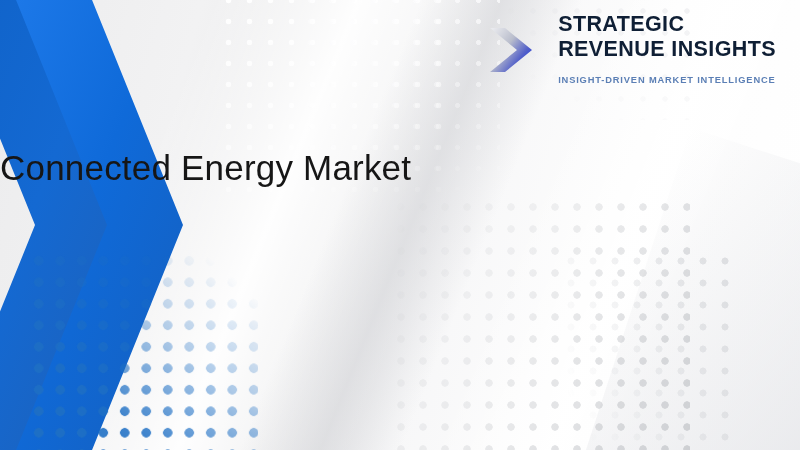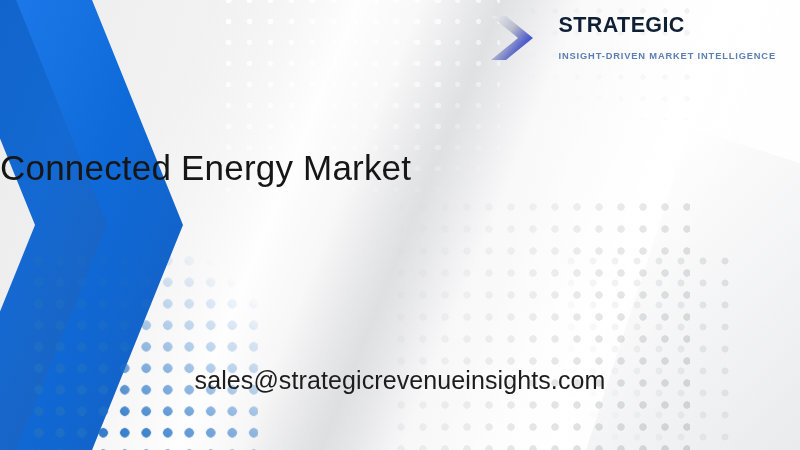--- a/index.html
+++ b/index.html
@@ -190,33 +190,33 @@
 
     <polygon points="-60,-10 35,-10 130,225 35,460 -60,460 35,225" fill="url(#gBlueBack)"></polygon>
 
     <polygon points="12,-10 88,-10 183,225 88,460 12,460 107,225" fill="url(#gBlueFront)"></polygon>
   </svg>
 
   <div class="dots dots-blue"></div>
 
   <div id="title">Connected Energy Market</div>
 
-  <div id="email">sales@strategicrevenueinsights.com</div>
 
   <div id="logo">
     <svg id="logo-mark" viewBox="0 0 46 48">
       <defs>
         <linearGradient id="gMark" x1="0" y1="0.1" x2="1" y2="0.9">
           <stop offset="0%" stop-color="#e9eaee"></stop>
           <stop offset="40%" stop-color="#b9bdcc"></stop>
           <stop offset="72%" stop-color="#5562c9"></stop>
           <stop offset="100%" stop-color="#1430e0"></stop>
         </linearGradient>
       </defs>
       <polygon points="2,2 17,2 44,24 17,46 2,46 29,24" fill="url(#gMark)"></polygon>
     </svg>
     <div id="logo-text">
       <div class="logo-line l1">STRATEGIC</div>
+      <div class="logo-line l2">REVENUE INSIGHTS</div>
       <div id="logo-tagline">INSIGHT-DRIVEN MARKET INTELLIGENCE</div>
     </div>
   </div>
 
 </div>
 
 </body></html>

